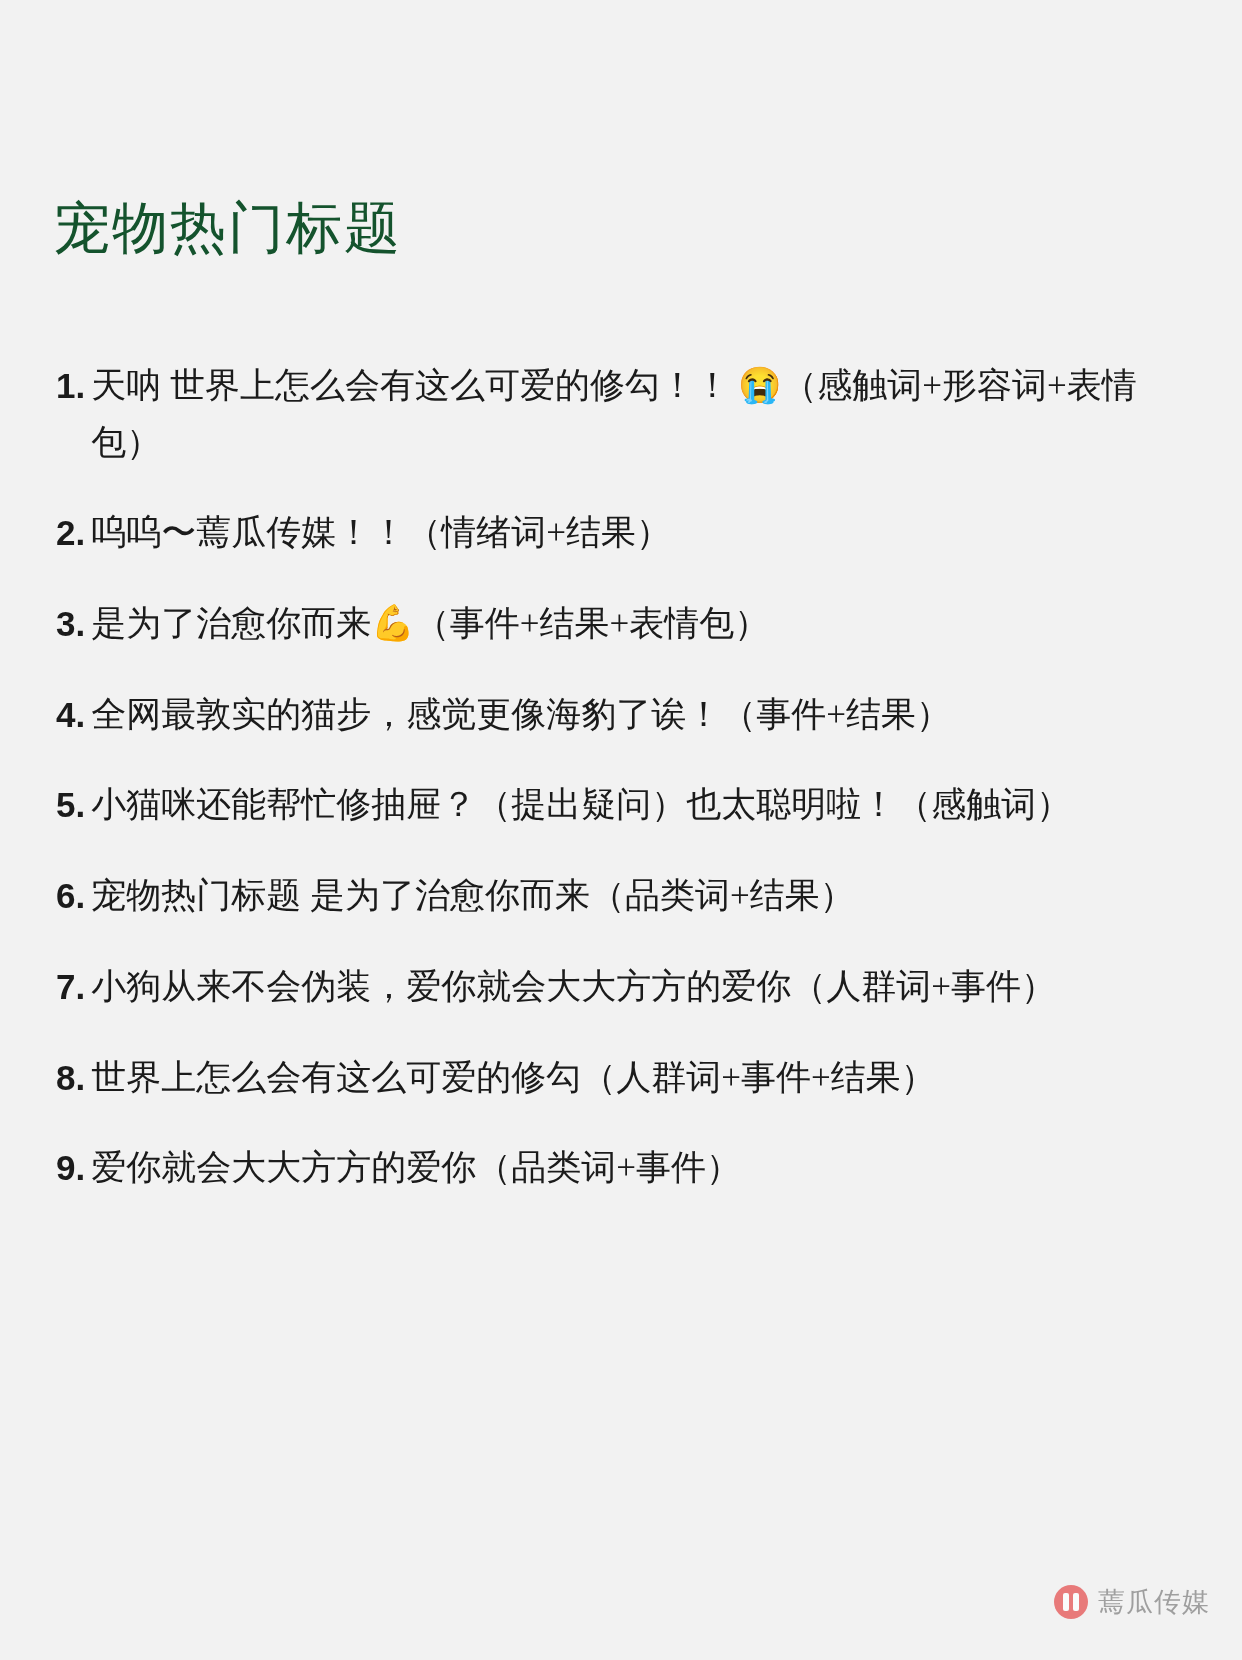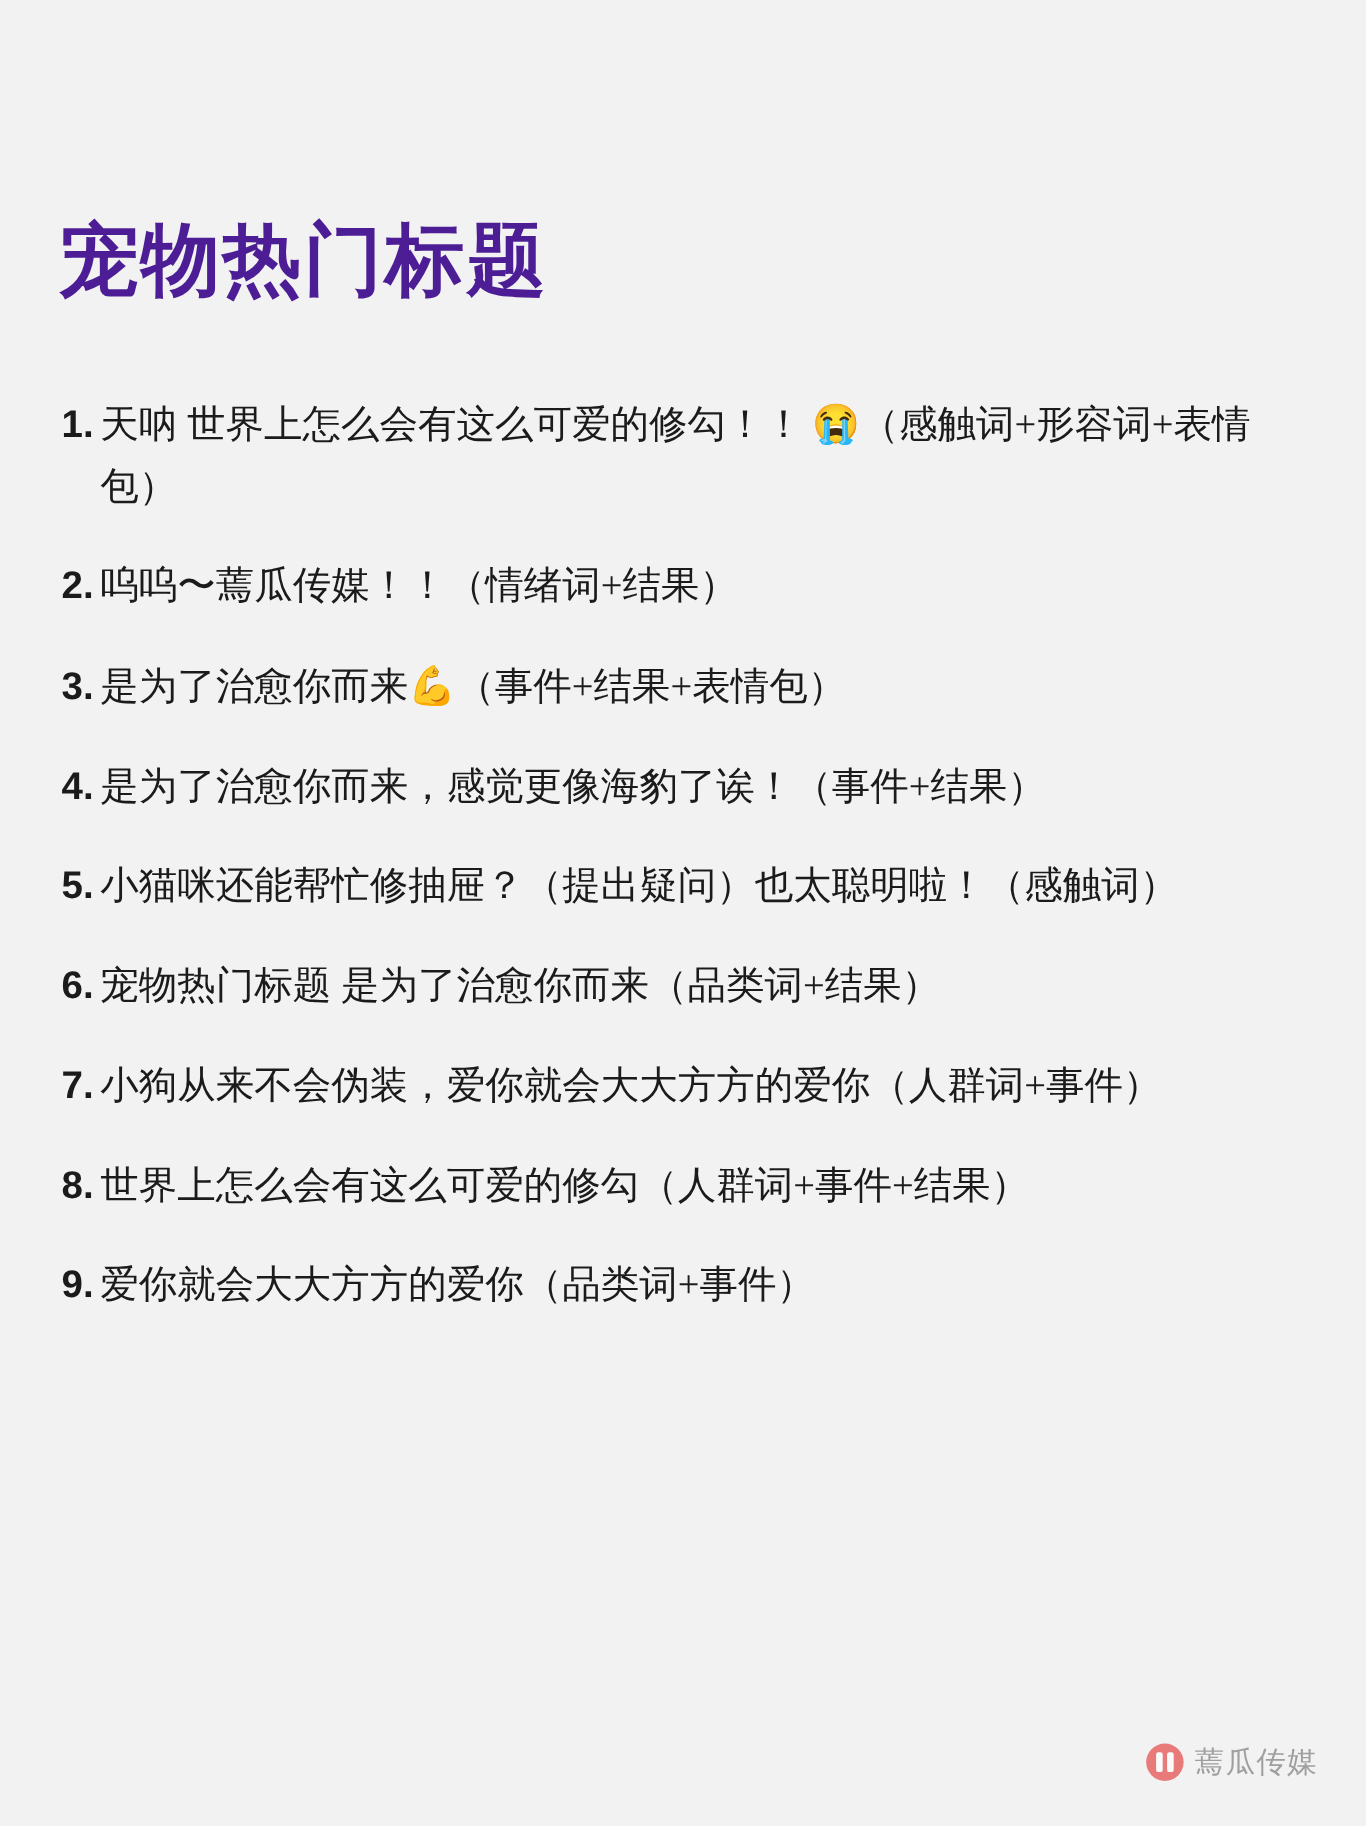--- a/index.html
+++ b/index.html
@@ -16,23 +16,23 @@
   }
   .page {
     position: absolute;
     inset: 0;
     padding: 0;
   }
   .title {
     position: absolute;
     left: 54px;
     top: 196px;
-    font-size: 72px;
-    font-weight: 700;
-    color: #4c1d95;
+    font-size: 56px;
+    font-weight: 400;
+    color: #14532d;
     letter-spacing: 2px;
     line-height: 1.15;
   }
   .list {
     position: absolute;
     left: 56px;
     top: 358px;
     width: 1120px;
   }
   .item {
@@ -51,21 +51,21 @@
   }
   .item .txt {
     flex: 1 1 auto;
   }
   .emoji {
     font-family: Liberation Serif, serif;
     font-weight: 400;
   }
   .watermark {
     position: absolute;
-    right: 44px;
+    right: 32px;
     bottom: 40px;
     display: flex;
     align-items: center;
     gap: 10px;
     opacity: 0.62;
   }
   .watermark .logo {
     width: 34px;
     height: 34px;
     border-radius: 50%;
@@ -115,21 +115,21 @@
     <div class="item">
       <span class="num">2.</span>
       <span class="txt emoji">呜呜〜蔫瓜传媒！！（情绪词+结果）</span>
     </div>
     <div class="item">
       <span class="num">3.</span>
       <span class="txt emoji">是为了治愈你而来💪（事件+结果+表情包）</span>
     </div>
     <div class="item">
       <span class="num">4.</span>
-      <span class="txt emoji">是为了治愈你而来，感觉更像海豹了诶！（事件+结果）</span>
+      <span class="txt emoji">全网最敦实的猫步，感觉更像海豹了诶！（事件+结果）</span>
     </div>
     <div class="item">
       <span class="num">5.</span>
       <span class="txt emoji">小猫咪还能帮忙修抽屉？（提出疑问）也太聪明啦！（感触词）</span>
     </div>
     <div class="item">
       <span class="num">6.</span>
       <span class="txt emoji">宠物热门标题 是为了治愈你而来（品类词+结果）</span>
     </div>
     <div class="item">

